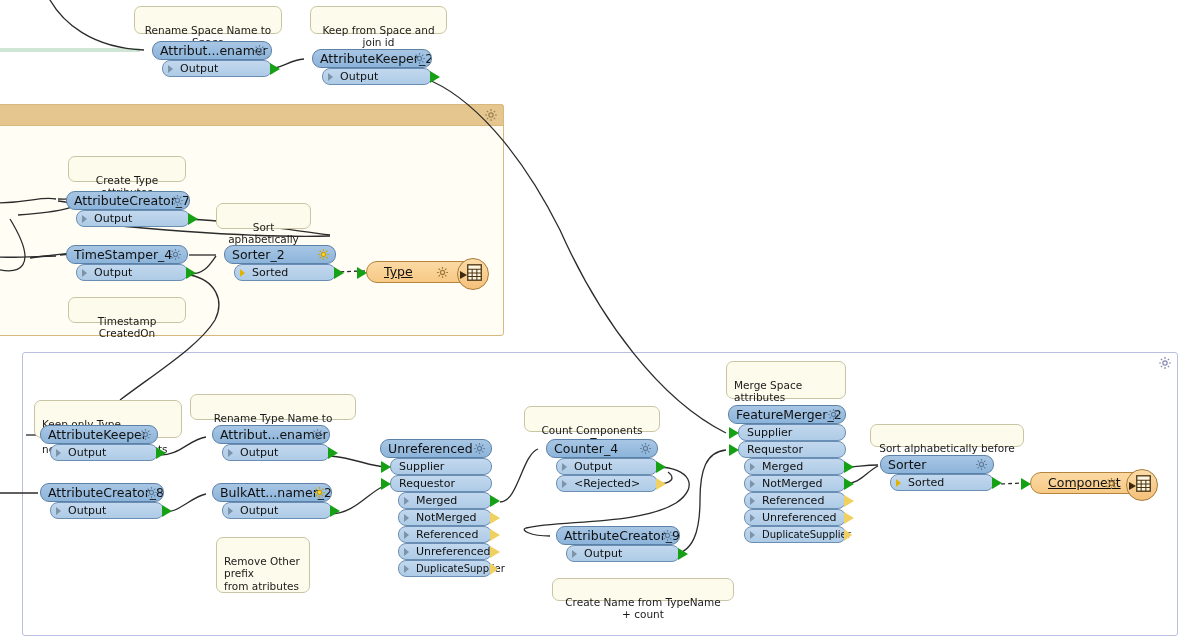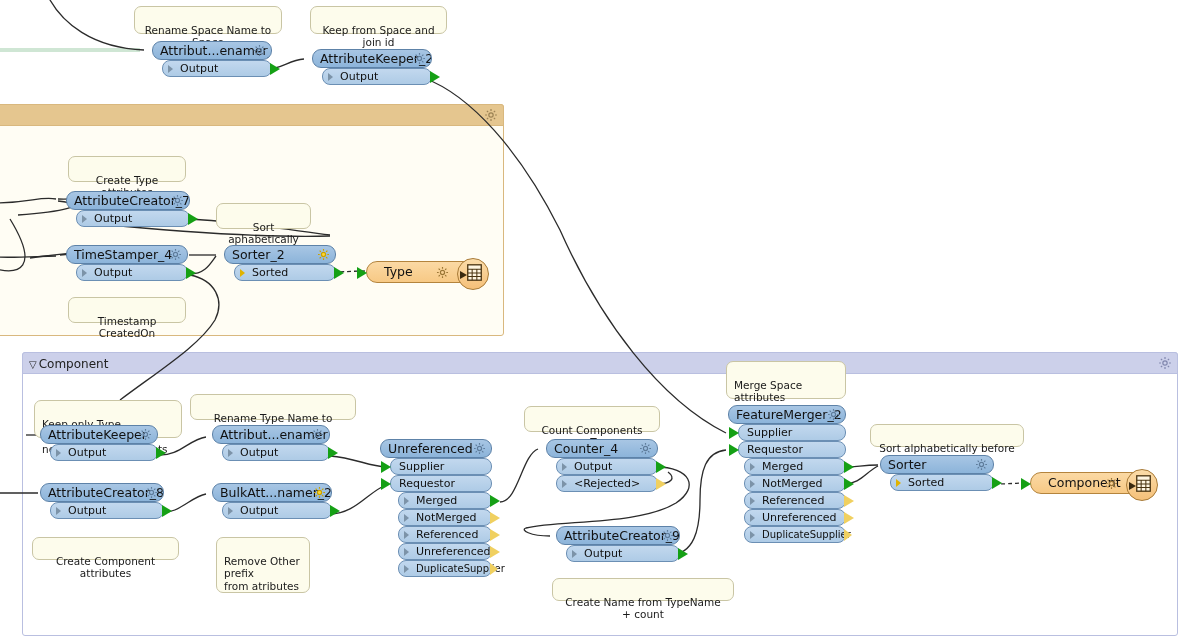--- a/index.html
+++ b/index.html
@@ -50,21 +50,21 @@
   
   .inarrow{position:absolute;left:-10px;top:3px;width:0;height:0;
            border-top:6px solid transparent;border-bottom:6px solid transparent;
            border-left:10px solid #15a015;}
 
   
   .writer{position:absolute;height:22px;box-sizing:border-box;
           background:linear-gradient(#fbd9a4,#f7c985);
           border:1px solid #b4843d;border-radius:11px;
           font-size:12.5px;line-height:20px;color:#111;padding-left:17px;
-          white-space:nowrap;}
+          white-space:nowrap;text-decoration:underline;}
   .writer .gear{position:absolute;top:4px;right:26px;width:13px;height:13px;}
   .writer .disk{position:absolute;top:-4px;right:-14px;width:30px;height:30px;
                 border-radius:50%;background:linear-gradient(#fbdca9,#f5c079);
                 border:1.5px solid #a87a36;}
   .writer .disk .tbl{position:absolute;left:9px;top:5px;width:15px;height:17px;}
   .writer .disk .inarr{position:absolute;left:2px;top:12px;width:0;height:0;
                 border-top:4px solid transparent;border-bottom:4px solid transparent;
                 border-left:7px solid #3a2a10;}
   .writer .tri{position:absolute;left:6px;top:6px;width:0;height:0;
                border-left:5px solid transparent;border-top:4px solid transparent;
@@ -83,23 +83,20 @@
     <svg class="bm-gear" viewBox="0 0 20 20">
       <g fill="none" stroke="#9b8253" stroke-width="1.7">
         <circle cx="10" cy="10" r="3.1"></circle>
         <path d="M10 1.6v2.6M10 15.8v2.6M1.6 10h2.6M15.8 10h2.6M4.1 4.1l1.9 1.9M14 14l1.9 1.9M15.9 4.1L14 6M6 14l-1.9 1.9"></path>
       </g>
     </svg>
   </div>
 
   <div class="bookmark" style="left:22px;top:352px;width:1156px;height:284px;">
     <div class="bm-body" style="background:#ffffff;border:1px solid #b9bfe0;"></div>
-    <div class="bm-hdr" style="width:1156px;background:#ccd0ea;border:1px solid #b9bfe0;border-radius:3px 3px 0 0;">
-      <span style="font-size:10px;margin-right:2px;">▽</span><span>Component</span>
-    </div>
     <svg class="bm-gear" viewBox="0 0 20 20">
       <g fill="none" stroke="#8086ad" stroke-width="1.7">
         <circle cx="10" cy="10" r="3.1"></circle>
         <path d="M10 1.6v2.6M10 15.8v2.6M1.6 10h2.6M15.8 10h2.6M4.1 4.1l1.9 1.9M14 14l1.9 1.9M15.9 4.1L14 6M6 14l-1.9 1.9"></path>
       </g>
     </svg>
   </div>
 
   <svg id="wires">
     <g fill="none" stroke="#2b2b2b" stroke-width="1.3">
@@ -179,23 +176,20 @@
   </div>
   <div class="note" style="left:524px;top:406px;width:136px;height:26px;text-align:center;">
     <span>Count Components per Type</span>
   </div>
   <div class="note" style="left:726px;top:361px;width:120px;height:38px;">
     <span>Merge Space attributes
 onto Components</span>
   </div>
   <div class="note" style="left:870px;top:424px;width:154px;height:23px;text-align:center;">
     <span>Sort alphabetically before writing</span>
-  </div>
-  <div class="note" style="left:32px;top:537px;width:147px;height:23px;text-align:center;">
-    <span>Create Component attributes</span>
   </div>
   <div class="note" style="left:216px;top:537px;width:94px;height:56px;">
     <span>Remove Other prefix
 from atributes</span>
   </div>
   <div class="note" style="left:524px;top:578px;width:182px;height:23px;text-align:center;margin-left:28px;">
     <span>Create Name from TypeName + count</span>
   </div>
 
   <div class="node" style="left:152px;top:41px;width:120px;">

